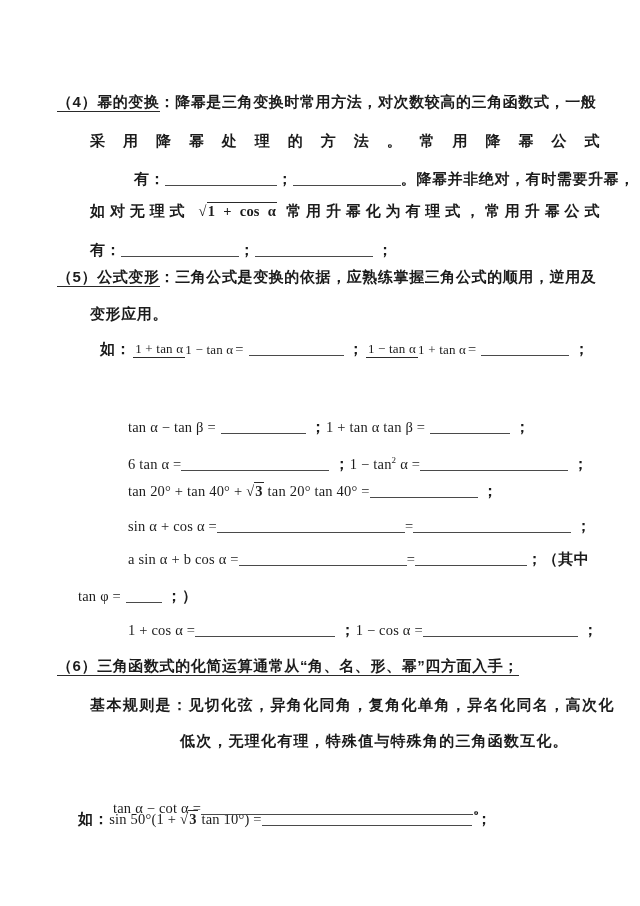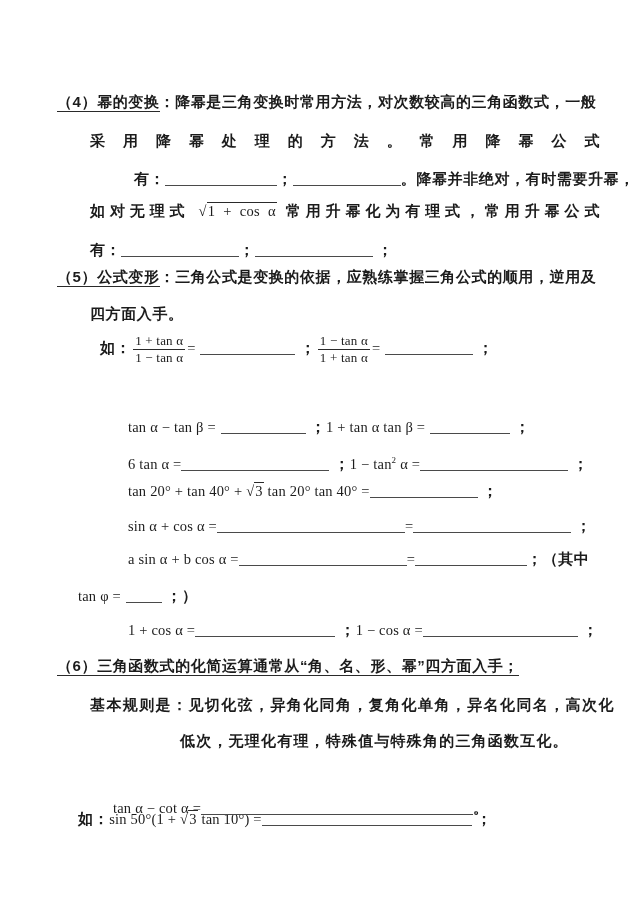--- a/index.html
+++ b/index.html
@@ -7,24 +7,24 @@
     width:640px;height:906px;background:#ffffff;position:relative;overflow:hidden;
     font-family:"Liberation Sans","DejaVu Sans",sans-serif;
     color:#1c1c1c;
   }
   .page{position:absolute;inset:0;}
   .line{position:absolute;white-space:nowrap;font-size:15px;font-weight:700;letter-spacing:0.6px;line-height:20px;}
   .just{white-space:normal;text-align:justify;text-align-last:justify;word-break:break-all;}
   .ul{border-bottom:1px solid #2a2a2a;padding-bottom:1px;}
   .math{font-family:"Liberation Serif","DejaVu Serif",serif;font-weight:400;font-size:14.5px;letter-spacing:0.2px;}
   .blank{display:inline-block;border-bottom:1px solid #4a4a4a;height:13px;vertical-align:-2px;}
-  .frac{display:inline-flex;flex-direction:column;text-align:center;vertical-align:middle;font-size:13px;line-height:14px;margin:0 2px;}
+  .frac{display:inline-flex;flex-direction:row;text-align:center;vertical-align:middle;font-size:13px;line-height:14px;margin:8px 2px;}
   .frac .num{border-bottom:1px solid #2a2a2a;padding:0 2px 1px;}
   .frac .den{padding-top:1px;}
-  .sqrt{white-space:nowrap;}
+  .sqrt{white-space:nowrap;font-weight:bold;}
   .sqrt .radicand{border-top:1px solid #2a2a2a;padding:0 1px;}
   sup{font-size:9px;}
   .watermark{
     position:absolute;right:8px;top:868px;font-size:17px;font-weight:700;letter-spacing:1px;
     color:#4c1d95;
     text-shadow:-1px -1px 0 #9a9a9a,1px -1px 0 #9a9a9a,-1px 1px 0 #9a9a9a,1px 1px 0 #9a9a9a,2px 2px 1px #c8c8c8;
     margin-top:40px;
   }
 </style>
 </head>
@@ -50,21 +50,21 @@
 
   <div class="line" style="left:90px;top:240px;">
     <span>有：</span><span class="blank" style="width:118px;"></span><span>；</span><span class="blank" style="width:118px;"></span> <span>；</span>
   </div>
 
   <div class="line" style="left:57px;top:267px;">
     <span class="ul"><span>（5）</span><span>公式变形</span></span><span>：三角公式是变换的依据，应熟练掌握三角公式的顺用，逆用及</span>
   </div>
 
   <div class="line" style="left:90px;top:304px;">
-    <span>四方面入手。</span>
+    <span>变形应用。</span>
   </div>
 
   <div class="line" style="left:100px;top:334px;">
     <span>如：</span><span class="math frac">
         <span class="num">1 + tan α</span>
         <span class="den">1 − tan α</span>
       </span><span class="math">=</span> <span class="blank" style="width:95px;"></span> <span>；</span><span class="math frac">
         <span class="num">1 − tan α</span>
         <span class="den">1 + tan α</span>
       </span><span class="math">=</span> <span class="blank" style="width:88px;"></span> <span>；</span>

